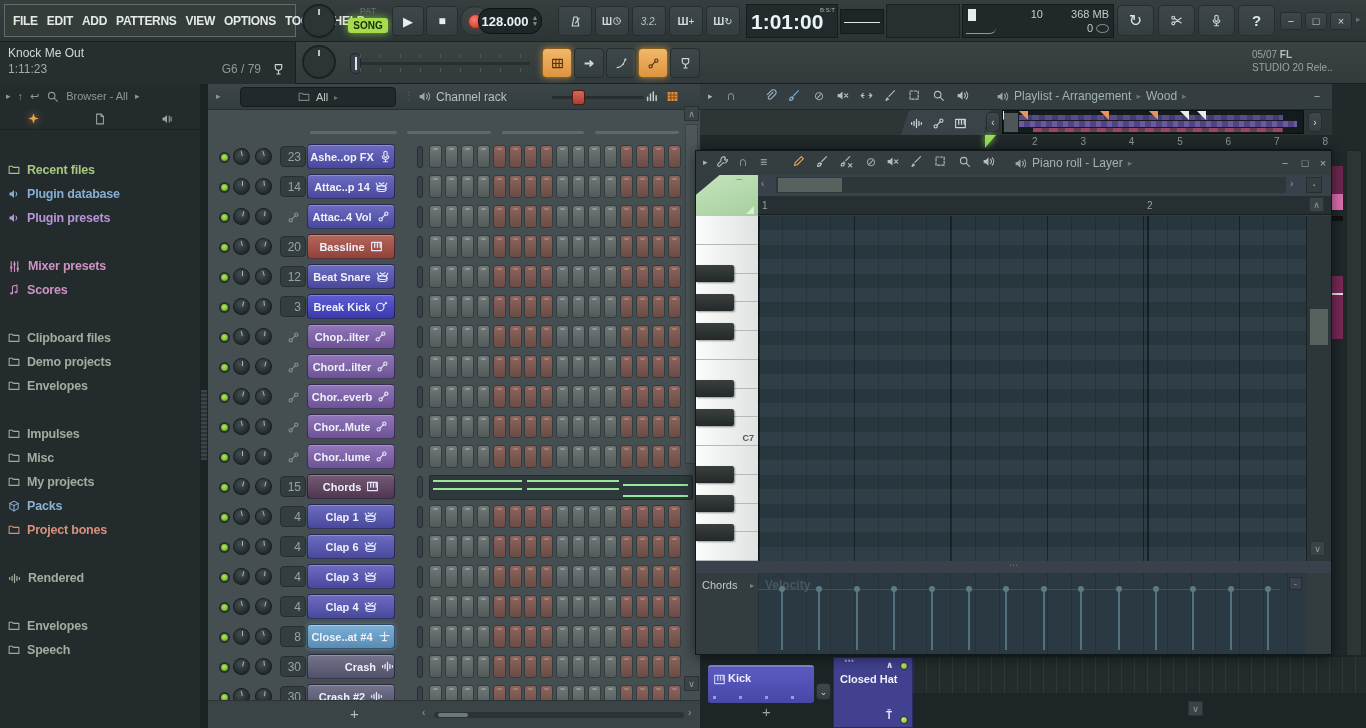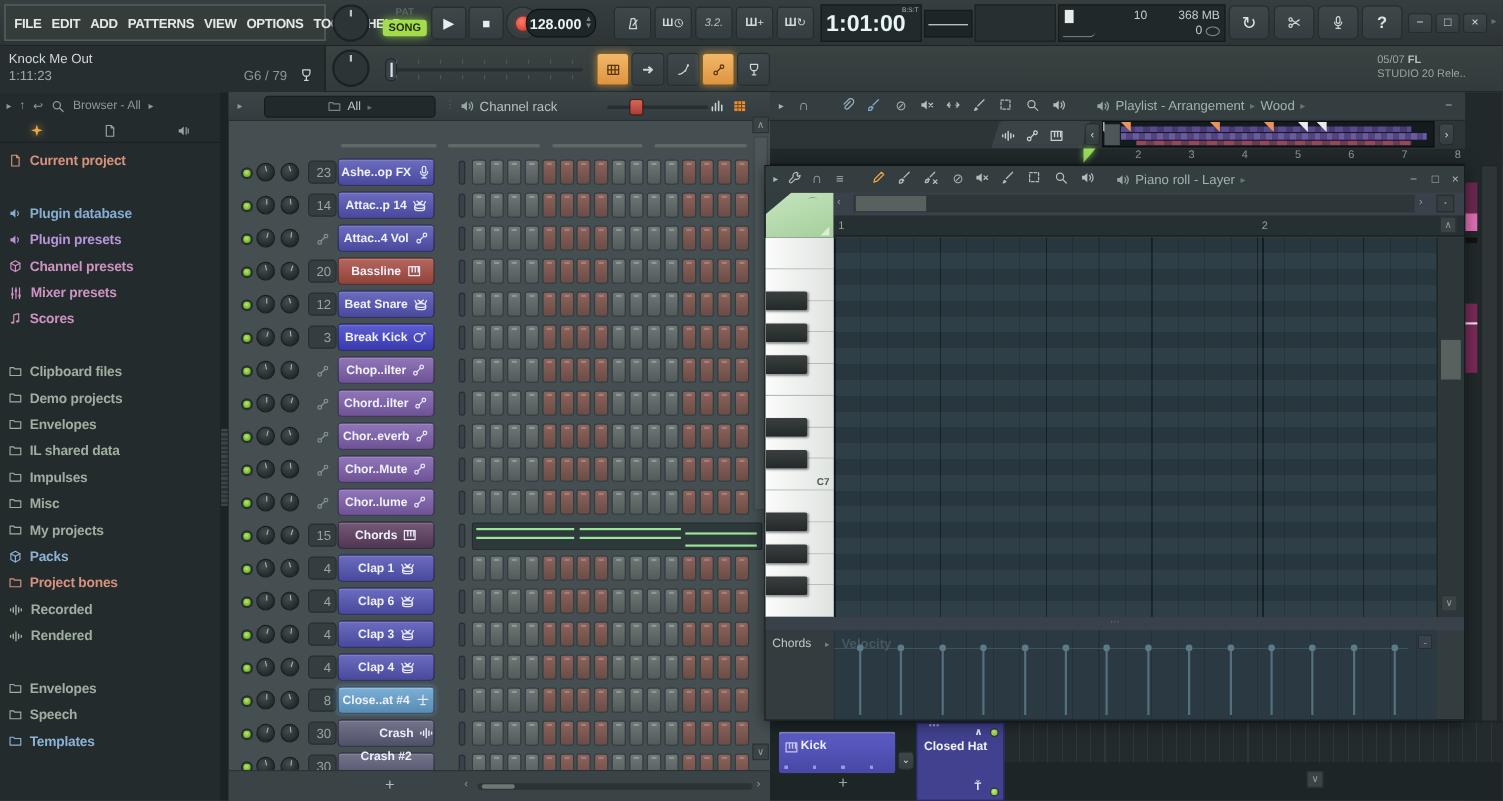--- a/index.html
+++ b/index.html
@@ -430,55 +430,45 @@
           </svg>
         </span>
       <span class="ico">
           <svg width="12" height="12" viewBox="0 0 16 16">
             <path d="M2 6h2.5L8 2.8v10.4L4.5 10H2z" fill="#9aa6a3"></path>
             <path d="M11 4v8M13.5 5.5v5" fill="none" stroke="#9aa6a3" stroke-width="1.4" stroke-linecap="round" stroke-linejoin="round"></path>
           </svg>
         </span>
     </div>
     <div class="a" id="blist" style="left:0;top:50px;width:200px;height:594px">
-        <div class="bitem" style="top: 0px;">
+        <div class="bitem" style="top: 24px;">
           <span class="ico">
             <svg width="12" height="12" viewBox="0 0 16 16">
-              <path d="M3.5 1.5h6l3 3v10h-9z" fill="none" stroke="#d8917c" stroke-width="1.4" stroke-linecap="round" stroke-linejoin="round"></path>
-              <path d="M9.5 1.5v3h3" fill="none" stroke="#d8917c" stroke-width="1.4" stroke-linecap="round" stroke-linejoin="round"></path>
-            </svg>
-          </span>
-          <span style="color: rgb(216, 145, 124);">Current project</span>
+              <path d="M1.5 4.5V3h4.5l1 1.5h7.5v8h-13z" fill="none" stroke="#a9c77d" stroke-width="1.4" stroke-linecap="round" stroke-linejoin="round"></path>
+            </svg>
+          </span>
+          <span style="color: rgb(169, 199, 125);">Recent files</span>
         </div>
         <div class="bitem" style="top: 48px;">
           <span class="ico">
             <svg width="12" height="12" viewBox="0 0 16 16">
               <path d="M2 6h2.5L8 2.8v10.4L4.5 10H2z" fill="#86aed2"></path>
               <path d="M10.5 5.5a3.4 3.4 0 010 5" fill="none" stroke="#86aed2" stroke-width="1.4" stroke-linecap="round" stroke-linejoin="round"></path>
             </svg>
           </span>
           <span style="color: rgb(134, 174, 210);">Plugin database</span>
         </div>
         <div class="bitem" style="top: 72px;">
           <span class="ico">
             <svg width="12" height="12" viewBox="0 0 16 16">
               <path d="M2 6h2.5L8 2.8v10.4L4.5 10H2z" fill="#b795d8"></path>
               <path d="M10.5 5.5a3.4 3.4 0 010 5" fill="none" stroke="#b795d8" stroke-width="1.4" stroke-linecap="round" stroke-linejoin="round"></path>
             </svg>
           </span>
           <span style="color: rgb(183, 149, 216);">Plugin presets</span>
-        </div>
-        <div class="bitem" style="top: 96px;">
-          <span class="ico">
-            <svg width="12" height="12" viewBox="0 0 16 16">
-              <path d="M8 1.5l5.5 3v7l-5.5 3-5.5-3v-7z" fill="none" stroke="#cf92c2" stroke-width="1.4" stroke-linecap="round" stroke-linejoin="round"></path>
-              <path d="M2.5 4.5L8 7.5l5.5-3M8 7.5v7" fill="none" stroke="#cf92c2" stroke-width="1.4" stroke-linecap="round" stroke-linejoin="round"></path>
-            </svg>
-          </span>
-          <span style="color: rgb(207, 146, 194);">Channel presets</span>
         </div>
         <div class="bitem" style="top: 120px;">
           <span class="ico">
             <svg width="13" height="13" viewBox="0 0 16 16">
               <path d="M4 2v12M8 2v12M12 2v12" fill="none" stroke="#cf92c2" stroke-width="1.4" stroke-linecap="round" stroke-linejoin="round"></path>
               <rect x="2.7" y="8" width="2.6" height="2.6" fill="#cf92c2"></rect>
               <rect x="6.7" y="4" width="2.6" height="2.6" fill="#cf92c2"></rect>
               <rect x="10.7" y="9.5" width="2.6" height="2.6" fill="#cf92c2"></rect>
             </svg>
           </span>
@@ -511,28 +501,20 @@
           <span style="color: rgb(159, 174, 159);">Demo projects</span>
         </div>
         <div class="bitem" style="top: 240px;">
           <span class="ico">
             <svg width="12" height="12" viewBox="0 0 16 16">
               <path d="M1.5 4.5V3h4.5l1 1.5h7.5v8h-13z" fill="none" stroke="#9fae9f" stroke-width="1.4" stroke-linecap="round" stroke-linejoin="round"></path>
             </svg>
           </span>
           <span style="color: rgb(159, 174, 159);">Envelopes</span>
         </div>
-        <div class="bitem" style="top: 264px;">
-          <span class="ico">
-            <svg width="12" height="12" viewBox="0 0 16 16">
-              <path d="M1.5 4.5V3h4.5l1 1.5h7.5v8h-13z" fill="none" stroke="#9fae9f" stroke-width="1.4" stroke-linecap="round" stroke-linejoin="round"></path>
-            </svg>
-          </span>
-          <span style="color: rgb(159, 174, 159);">IL shared data</span>
-        </div>
         <div class="bitem" style="top: 288px;">
           <span class="ico">
             <svg width="12" height="12" viewBox="0 0 16 16">
               <path d="M1.5 4.5V3h4.5l1 1.5h7.5v8h-13z" fill="none" stroke="#9fae9f" stroke-width="1.4" stroke-linecap="round" stroke-linejoin="round"></path>
             </svg>
           </span>
           <span style="color: rgb(159, 174, 159);">Impulses</span>
         </div>
         <div class="bitem" style="top: 312px;">
           <span class="ico">
@@ -560,28 +542,20 @@
           <span style="color: rgb(140, 178, 214);">Packs</span>
         </div>
         <div class="bitem" style="top: 384px;">
           <span class="ico">
             <svg width="12" height="12" viewBox="0 0 16 16">
               <path d="M1.5 4.5V3h4.5l1 1.5h7.5v8h-13z" fill="none" stroke="#d8917c" stroke-width="1.4" stroke-linecap="round" stroke-linejoin="round"></path>
             </svg>
           </span>
           <span style="color: rgb(216, 145, 124);">Project bones</span>
         </div>
-        <div class="bitem" style="top: 408px;">
-          <span class="ico">
-            <svg width="13" height="13" viewBox="0 0 16 16">
-              <path d="M8 3v10M5 5.5v5M11 5.5v5M2 7v2M14 7v2" stroke="#9fae9f" stroke-width="1.6" stroke-linecap="round"></path>
-            </svg>
-          </span>
-          <span style="color: rgb(159, 174, 159);">Recorded</span>
-        </div>
         <div class="bitem" style="top: 432px;">
           <span class="ico">
             <svg width="13" height="13" viewBox="0 0 16 16">
               <path d="M8 3v10M5 5.5v5M11 5.5v5M2 7v2M14 7v2" stroke="#9fae9f" stroke-width="1.6" stroke-linecap="round"></path>
             </svg>
           </span>
           <span style="color: rgb(159, 174, 159);">Rendered</span>
         </div>
         <div class="bitem" style="top: 480px;">
           <span class="ico">
@@ -591,28 +565,20 @@
           </span>
           <span style="color: rgb(159, 174, 159);">Envelopes</span>
         </div>
         <div class="bitem" style="top: 504px;">
           <span class="ico">
             <svg width="12" height="12" viewBox="0 0 16 16">
               <path d="M1.5 4.5V3h4.5l1 1.5h7.5v8h-13z" fill="none" stroke="#9fae9f" stroke-width="1.4" stroke-linecap="round" stroke-linejoin="round"></path>
             </svg>
           </span>
           <span style="color: rgb(159, 174, 159);">Speech</span>
-        </div>
-        <div class="bitem" style="top: 528px;">
-          <span class="ico">
-            <svg width="12" height="12" viewBox="0 0 16 16">
-              <path d="M1.5 4.5V3h4.5l1 1.5h7.5v8h-13z" fill="none" stroke="#8cb2d6" stroke-width="1.4" stroke-linecap="round" stroke-linejoin="round"></path>
-            </svg>
-          </span>
-          <span style="color: rgb(140, 178, 214);">Templates</span>
         </div>
       </div>
   </div>
   <div class="a" id="bscroll">
       <div id="bthumb"></div>
     </div>
 
   <div class="a" id="rack">
     <div id="rheader">
       <span class="a" style="left:8px;top:7px;font-size:9px;color:#8d9997">▸</span>
@@ -1259,21 +1225,21 @@
           <div class="step sr" style="left: 411.8px;"></div>
           <div class="step sr" style="left: 427.7px;"></div>
           <div class="step sr" style="left: 443.6px;"></div>
           <div class="step sr" style="left: 459.5px;"></div>
         </div>
         <div class="crow" style="top: 598px;">
           <div class="led"></div>
           <div class="cknob" style="left: 25px; transform: rotate(-14deg);"></div>
           <div class="cknob" style="left: 47px; transform: rotate(6deg);"></div>
           <div class="numbox">30</div>
-          <div class="chbtn" style="background: linear-gradient(rgba(255, 255, 255, 0.14), rgba(0, 0, 0, 0.14)), rgb(93, 93, 121); flex-direction: column;">
+          <div class="chbtn" style="background: linear-gradient(rgba(255, 255, 255, 0.14), rgba(0, 0, 0, 0.14)), rgb(93, 93, 121);">
             <span>Crash #2</span>
             <span class="ico">
               <svg width="13" height="13" viewBox="0 0 16 16">
                 <path d="M8 3v10M5 5.5v5M11 5.5v5M2 7v2M14 7v2" stroke="#e6e8fa" stroke-width="1.6" stroke-linecap="round"></path>
               </svg>
             </span>
           </div>
           <div class="stepdiv"></div>
           <div class="step sg" style="left: 221px;"></div>
           <div class="step sg" style="left: 236.9px;"></div>

